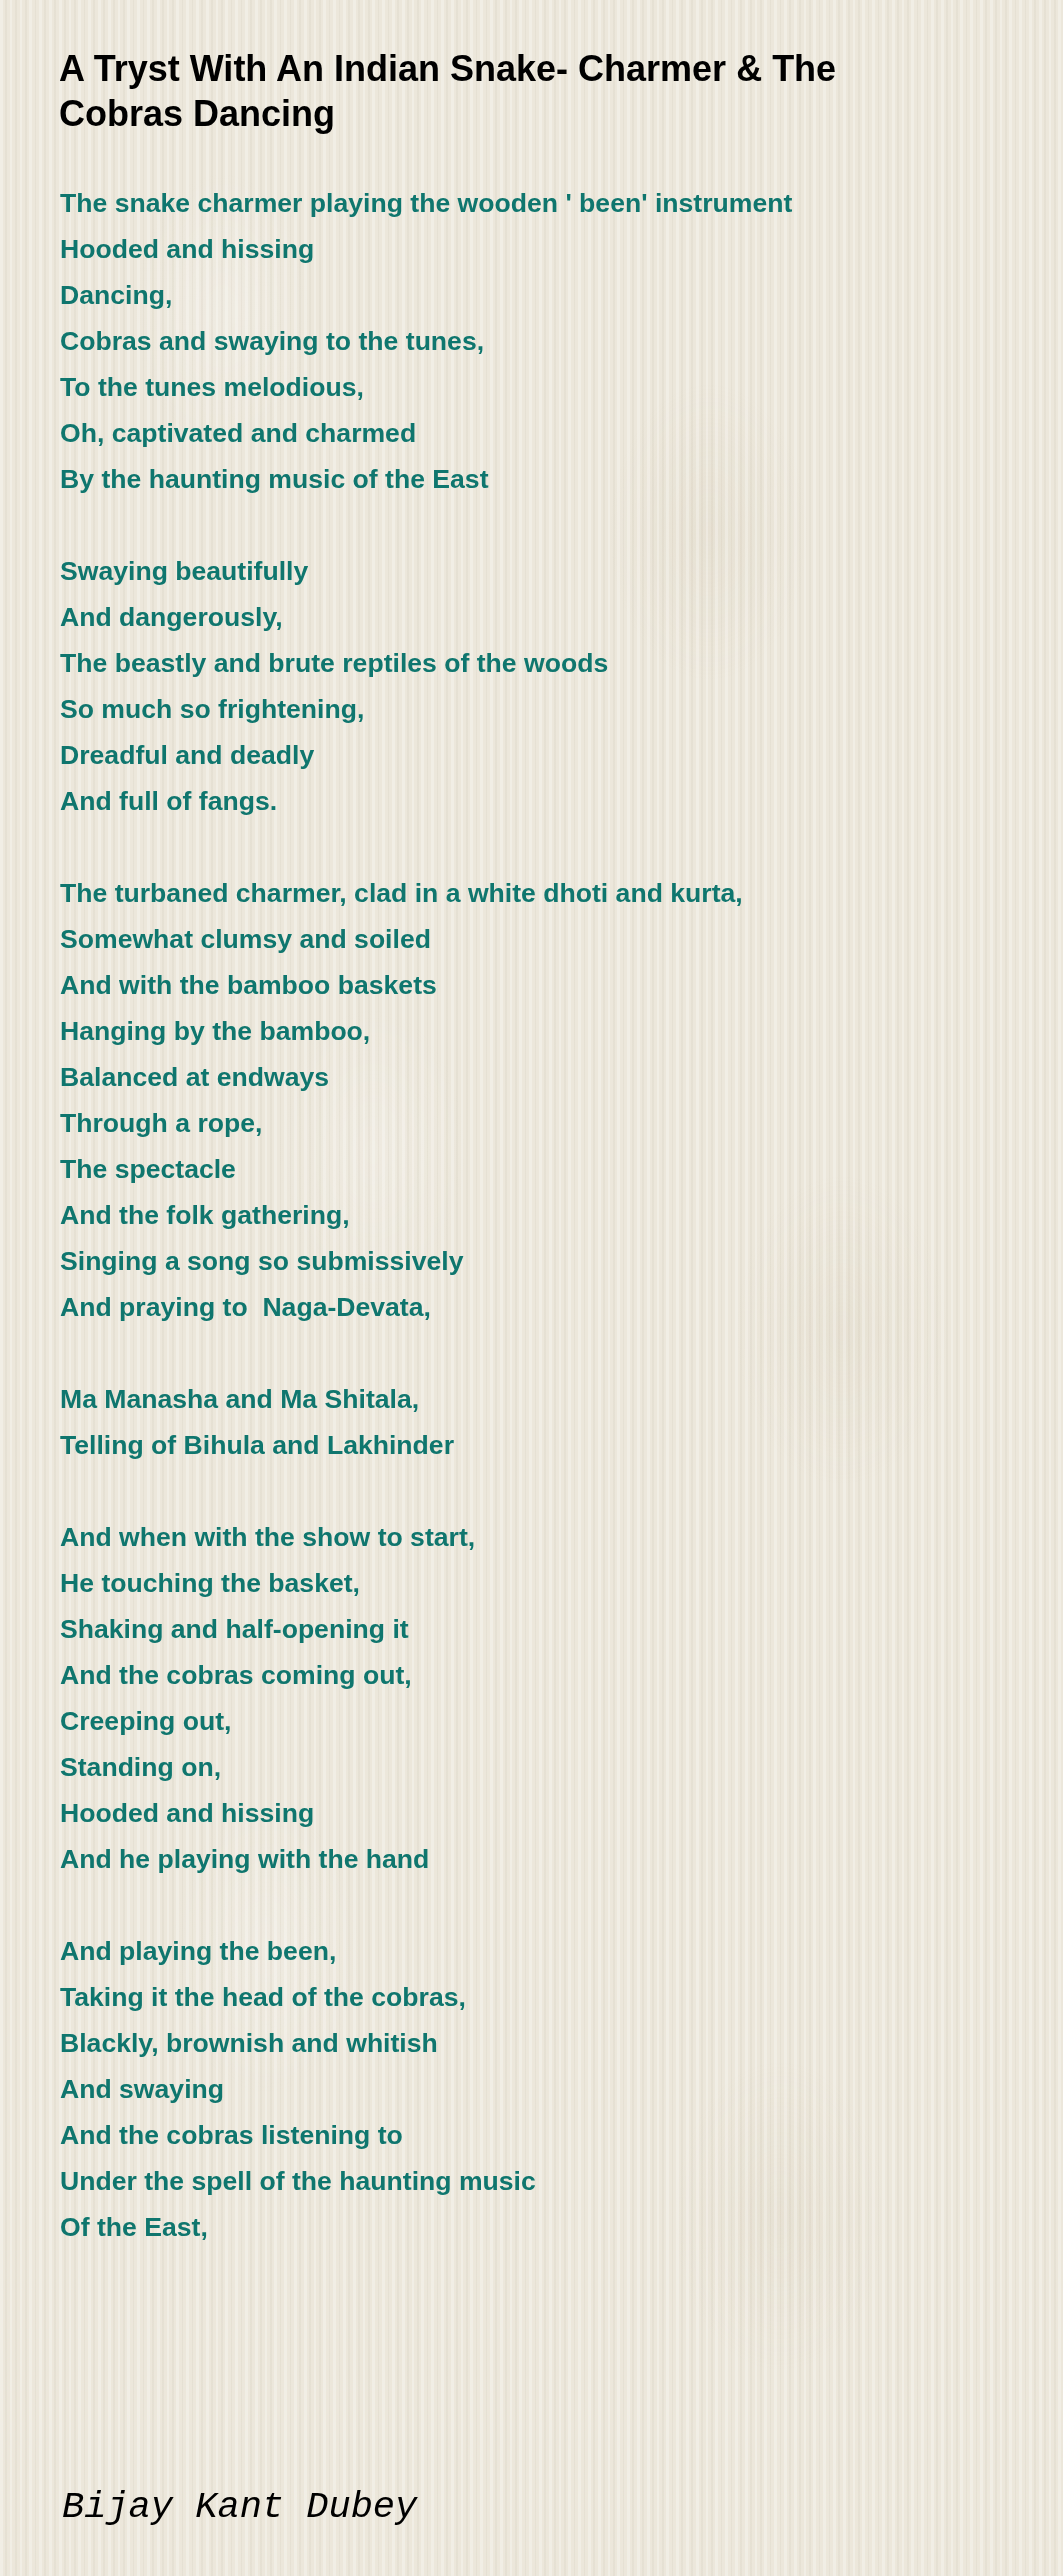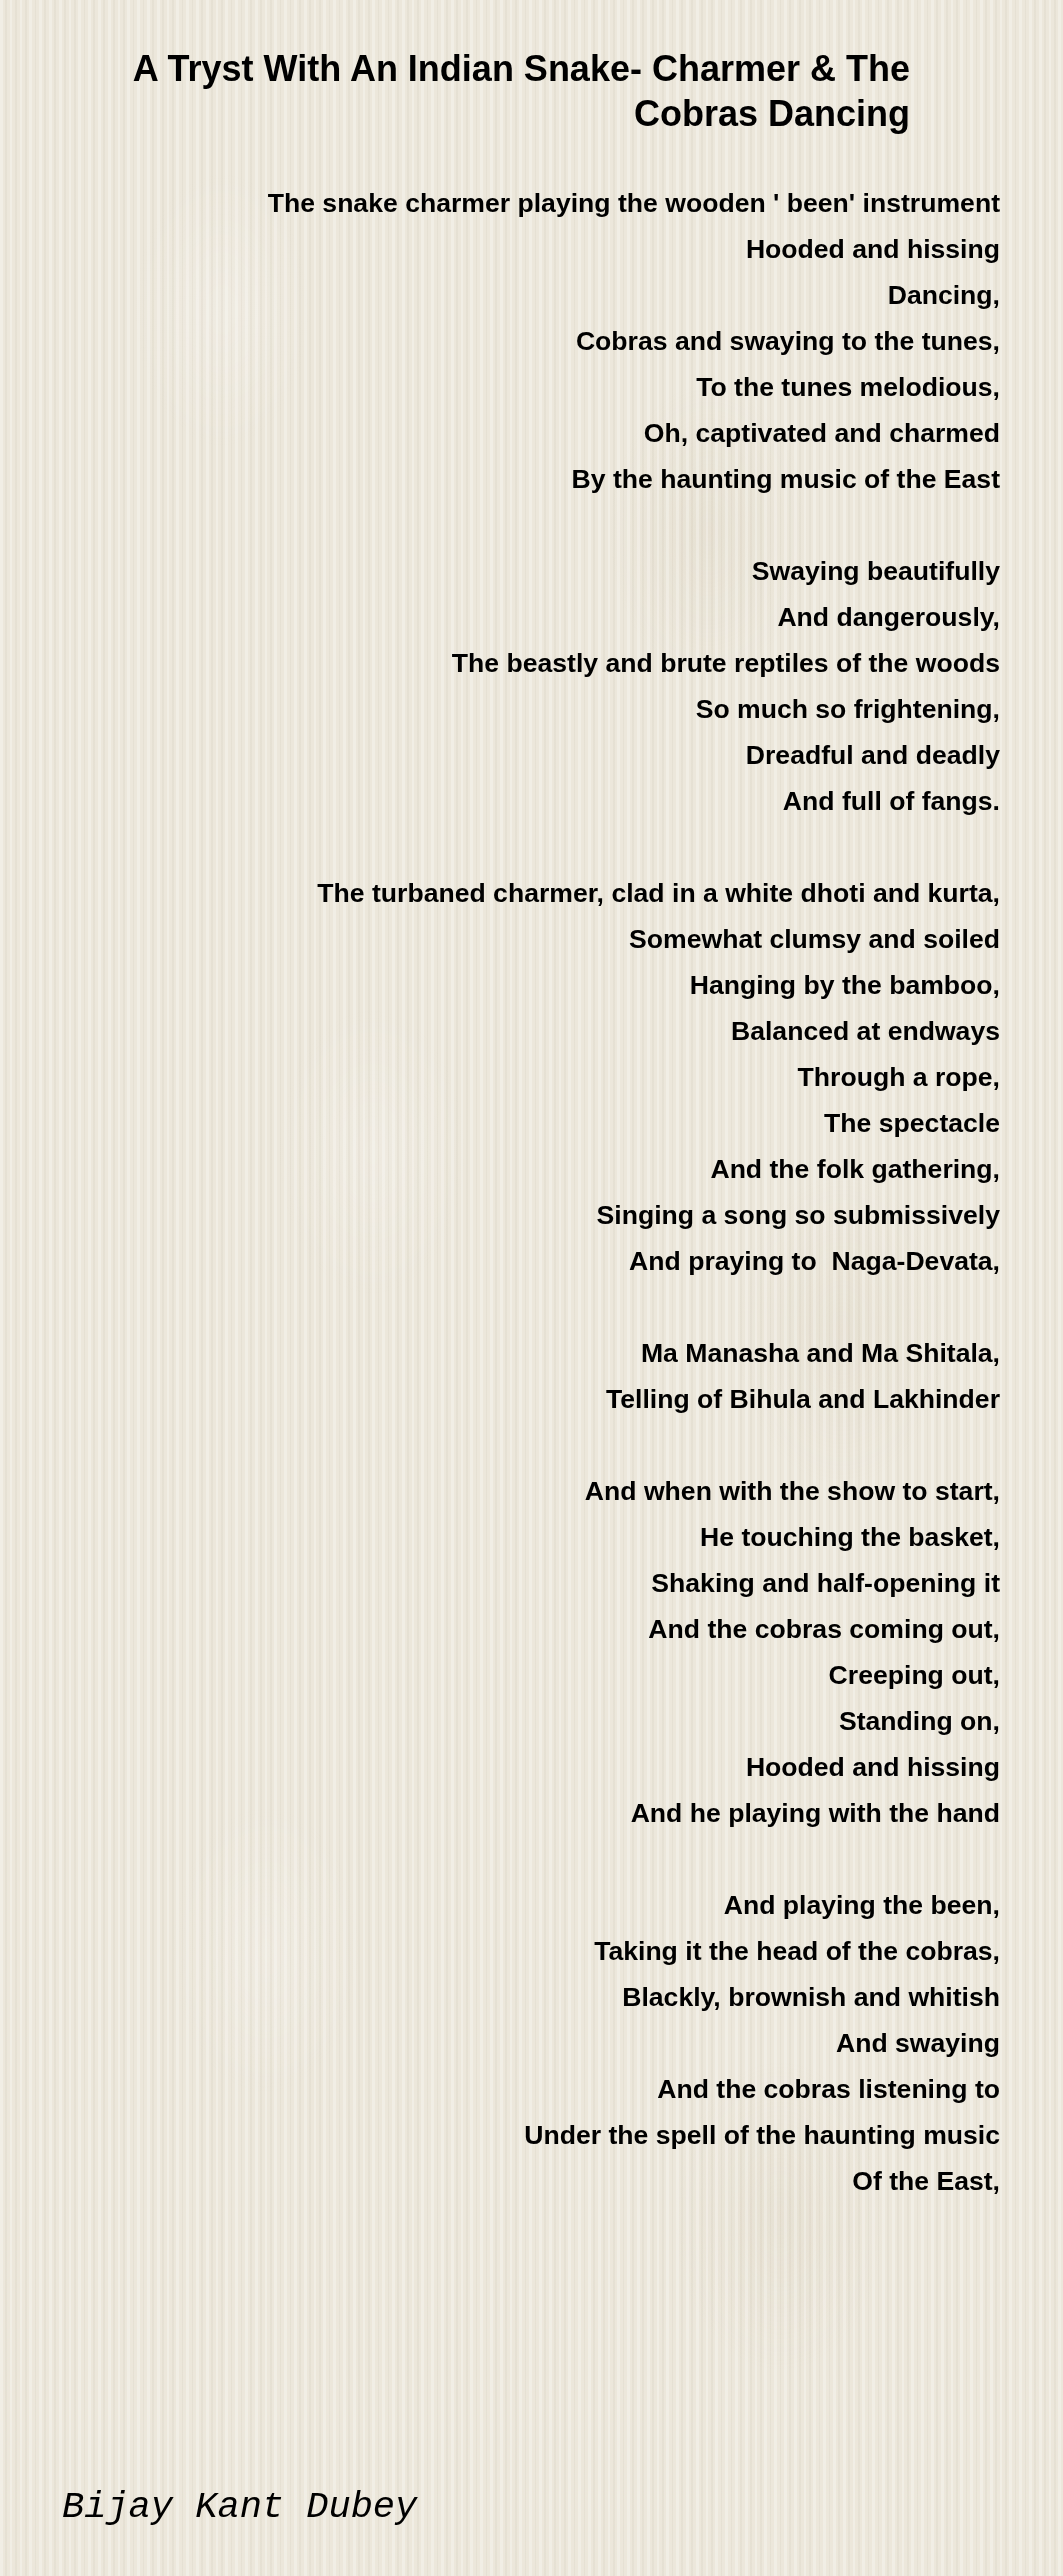--- a/index.html
+++ b/index.html
@@ -26,21 +26,20 @@
         radial-gradient(ellipse 151px 222px at 780px 2216px, rgba(200,190,165,0.14), rgba(200,190,165,0) 70%);
       font-family: "Liberation Sans", sans-serif;
       color: #000;
     }
     .page {
       position: absolute;
       left: 0;
       top: 0;
       width: 1064px;
       height: 2576px;
-      text-align: right;
     }
     .poem-title {
       position: absolute;
       left: 59px;
       top: 46px;
       width: 851px;
       margin: 0;
       font-family: "Liberation Sans", sans-serif;
       font-weight: bold;
       font-size: 36px;
@@ -50,21 +49,21 @@
     .poem-body {
       position: absolute;
       left: 60px;
       top: 180px;
       width: 940px;
       margin: 0;
       font-family: "Liberation Sans", sans-serif;
       font-weight: bold;
       font-size: 26.6px;
       line-height: 46px;
-      color: #000000;
+      color: #0f766e;
     }
     .stanza {
       margin: 0 0 46px 0;
     }
     .stanza:last-child {
       margin-bottom: 0;
     }
     .line {
       display: block;
       white-space: pre;
@@ -107,20 +106,21 @@
       <span class="line">And dangerously,</span>
       <span class="line">The beastly and brute reptiles of the woods</span>
       <span class="line">So much so frightening,</span>
       <span class="line">Dreadful and deadly</span>
       <span class="line">And full of fangs.</span>
     </div>
 
     <div class="stanza">
       <span class="line">The turbaned charmer, clad in a white dhoti and kurta,</span>
       <span class="line">Somewhat clumsy and soiled</span>
+      <span class="line">And with the bamboo baskets</span>
       <span class="line">Hanging by the bamboo,</span>
       <span class="line">Balanced at endways</span>
       <span class="line">Through a rope,</span>
       <span class="line">The spectacle</span>
       <span class="line">And the folk gathering,</span>
       <span class="line">Singing a song so submissively</span>
       <span class="line">And praying to  Naga-Devata,</span>
     </div>
 
     <div class="stanza">

